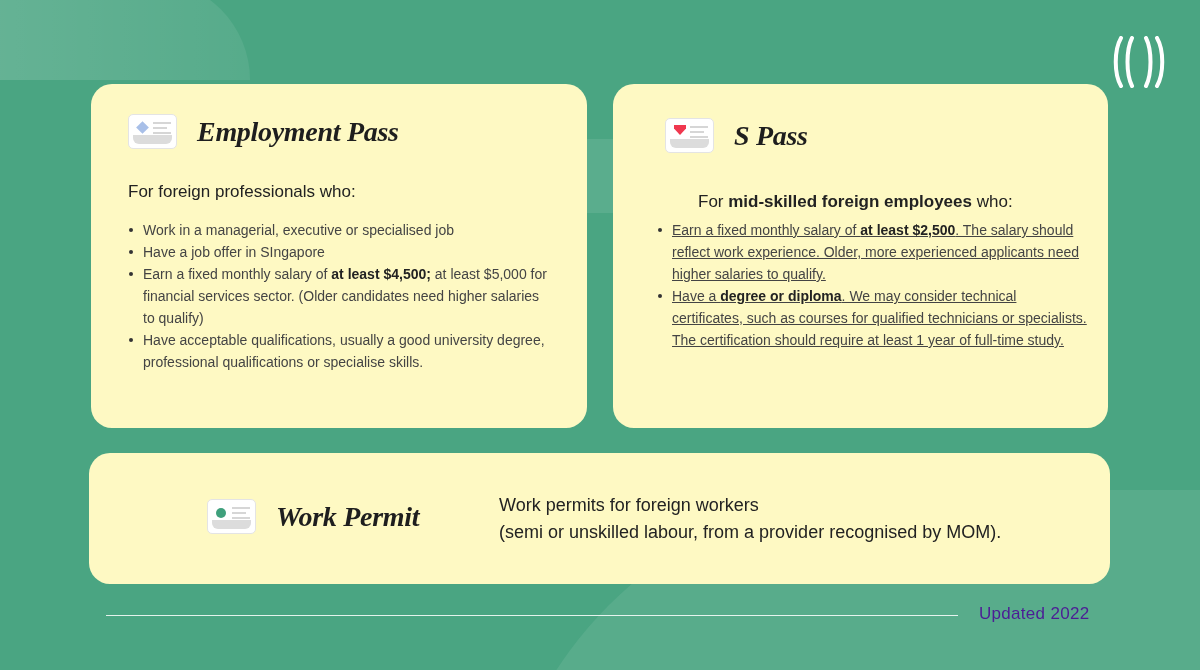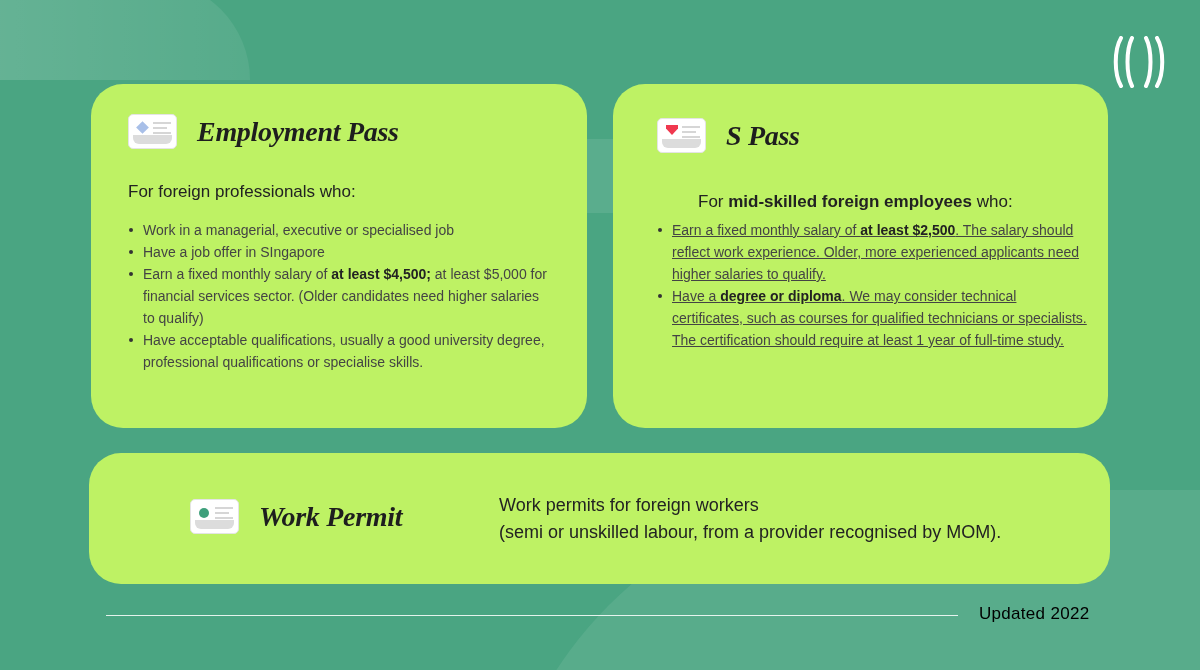--- a/index.html
+++ b/index.html
@@ -26,30 +26,30 @@
   .bg-br {
     left: 560px; top: 490px; width: 700px; height: 260px;
     background: rgba(255,255,255,0.08);
     border-radius: 300px 0 0 0;
     transform: skewX(-18deg);
   }
   .logo {
     position: absolute; left: 1112px; top: 36px; width: 54px; height: 52px;
   }
   .card {
-    position: absolute; background: #bef264; border-radius: 32px;
+    position: absolute; background: #fef9c3; border-radius: 21px;
   }
   .card-ep { left: 91px; top: 84px; width: 496px; height: 344px; }
   .card-sp { left: 613px; top: 84px; width: 495px; height: 344px; }
   .card-wp { left: 89px; top: 453px; width: 1021px; height: 131px; }
 
   .card-head { position: absolute; display: flex; align-items: center; }
   .card-ep .card-head { left: 37px; top: 30px; }
-  .card-sp .card-head { left: 44px; top: 34px; }
-  .card-wp .card-head { left: 101px; top: 46px; }
+  .card-sp .card-head { left: 52px; top: 34px; }
+  .card-wp .card-head { left: 118px; top: 46px; }
 
   .pass-icon {
     width: 49px; height: 35px; border: 1px solid #e4e4e4; border-radius: 5px;
     background: #fff; position: relative; overflow: hidden; margin-right: 20px;
   }
   .pass-icon .tray {
     position: absolute; left: 4px; right: 4px; bottom: 4px; height: 9px;
     background: #dcdcdc; border-radius: 0 0 6px 6px;
   }
   .pass-icon .line { position: absolute; height: 2px; background: #d6d6d6; left: 24px; }
@@ -91,21 +91,21 @@
   }
   ul.bullets b { font-weight: 700; color: #222; }
 
   .wp-desc {
     position: absolute; left: 410px; top: 39px; font-size: 18px; line-height: 27px; color: #222;
   }
   .footer-line {
     position: absolute; left: 106px; top: 615px; width: 852px; height: 1px; background: rgba(255,255,255,0.85);
   }
   .footer-text {
-    position: absolute; left: 979px; top: 604px; font-size: 17px; color: #000000; letter-spacing: 0.3px;
+    position: absolute; left: 979px; top: 604px; font-size: 17px; color: #4c1d95; letter-spacing: 0.3px;
   }
 </style>
 </head>
 <body>
 
 <div class="bg-shape bg-tl"></div>
 <div class="bg-shape bg-mid"></div>
 <div class="bg-shape bg-br"></div>
 
 <svg class="logo" viewBox="0 0 54 52">

